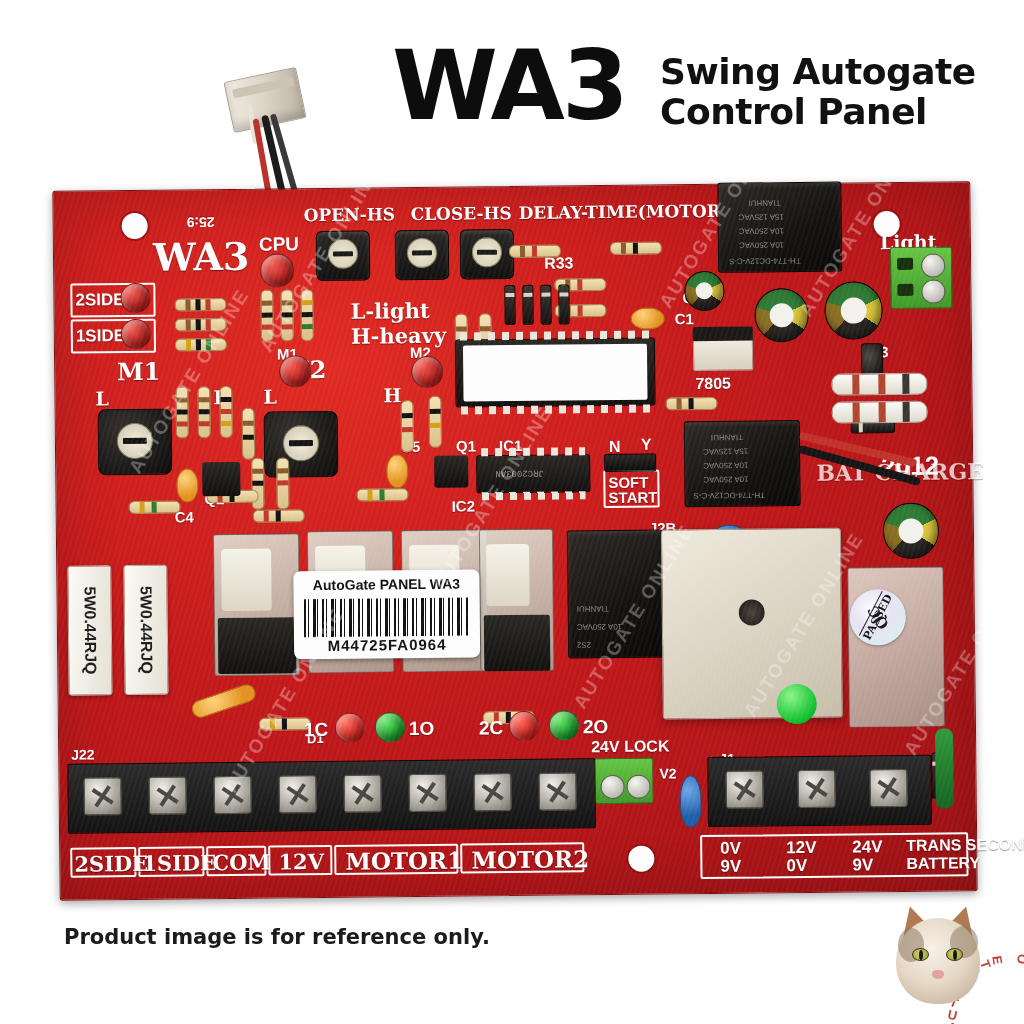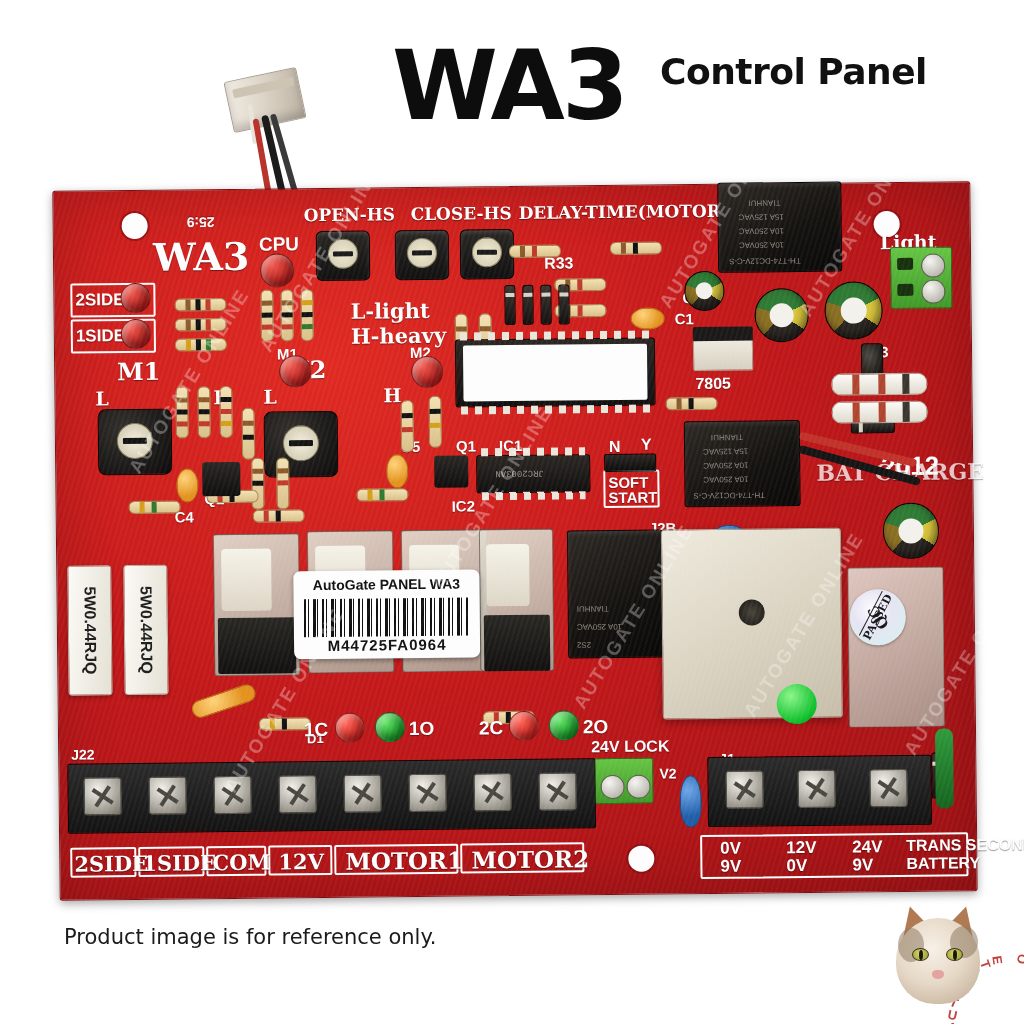--- a/index.html
+++ b/index.html
@@ -195,21 +195,21 @@
   .qc span b { display:block; font-size:11px; border-top:1.5px solid #15151a; }
 
   
   .wm { position:absolute; color:rgba(255,255,255,.30); font-weight:bold;
     font-size:19px; letter-spacing:2px; white-space:nowrap;
     font-family:"Liberation Sans", sans-serif; pointer-events:none; }
 
   
   .footer { position:absolute; left:64px; top:922px; font-size:21px;
     color:#1b1b1b; line-height:31px; font-family:"DejaVu Sans", sans-serif; }
-  .footer span { display:block; }
+  .footer span { display:block;font-weight:bold; }
 
   
   .logo { position:absolute; left:862px; top:884px; width:152px; height:136px; }
   .logo-ring { position:absolute; inset:0; }
   .logo-ring span { position:absolute; left:50%; top:50%; font-size:13px;
     font-weight:bold; color:#c0443e; font-family:"Liberation Sans", sans-serif;
     transform-origin:0 0; }
   .cat { position:absolute; left:28px; top:18px; width:96px; height:104px; }
   .cat-head { position:absolute; left:6px; top:16px; width:84px; height:86px;
     border-radius:50% 50% 46% 46%;
@@ -228,20 +228,21 @@
   .cat-patch { position:absolute; border-radius:50%; background:#8f7a63; opacity:.55; }
 </style>
 </head>
 <body>
 
 <div id="stage">
 
   <div class="hdr">
     <div class="hdr-model">WA3</div>
     <div class="hdr-sub">
+      <span>Swing Autogate</span>
       <span>Control Panel</span>
     </div>
   </div>
 
   <div class="harness">
     <div class="conn-body"></div>
     <div class="wire w4"></div>
     <div class="wire w2"></div>
     <div class="wire w1"></div>
     <div class="wire w3"></div>

